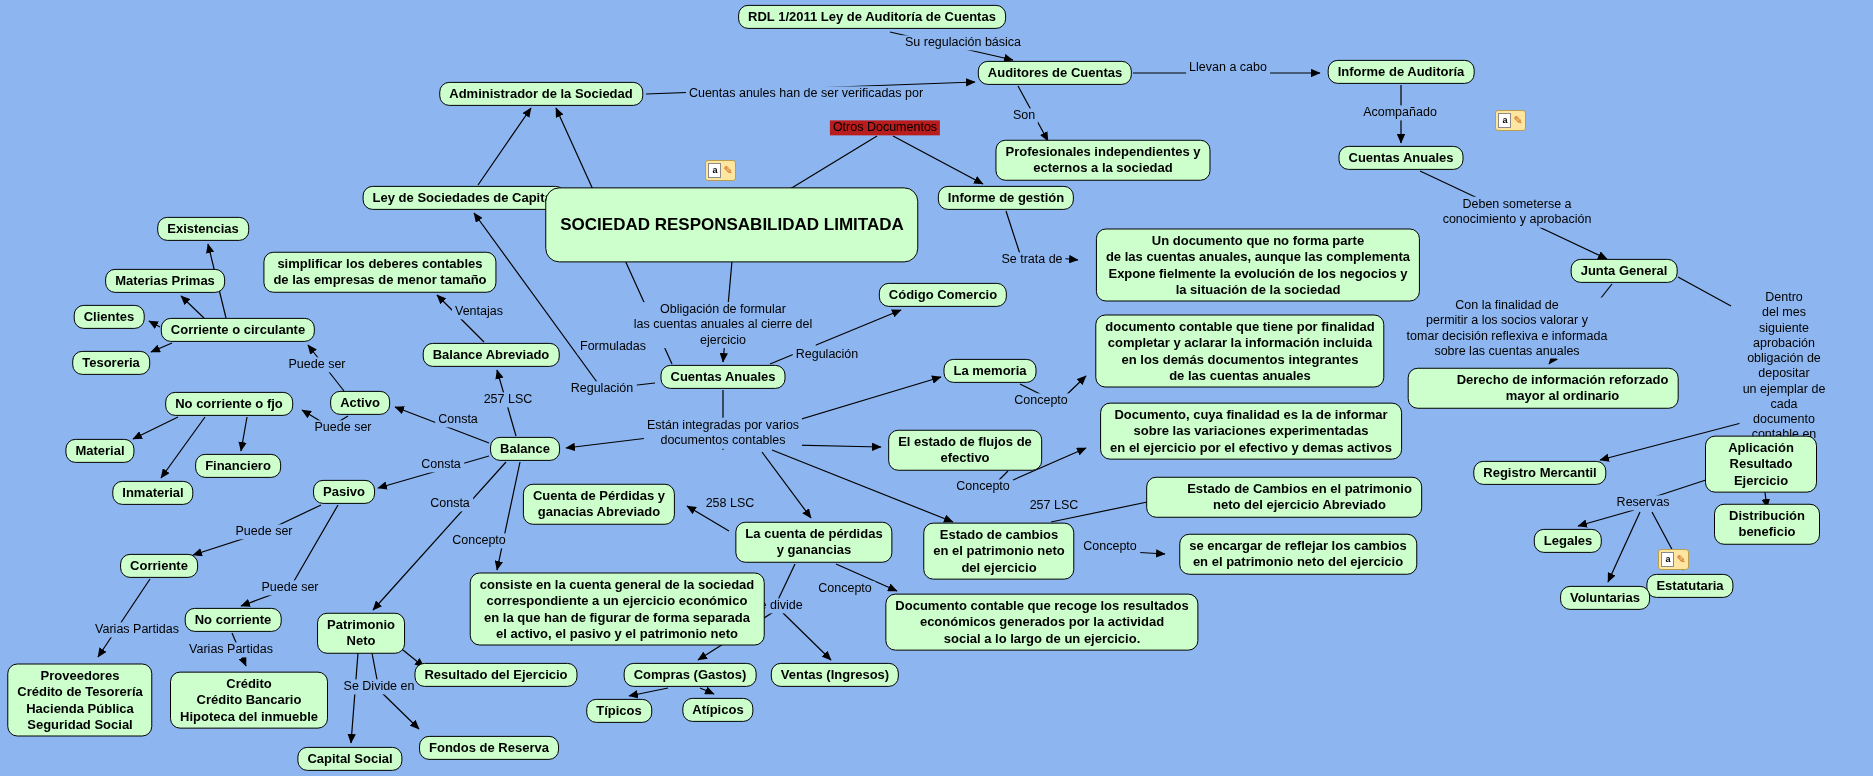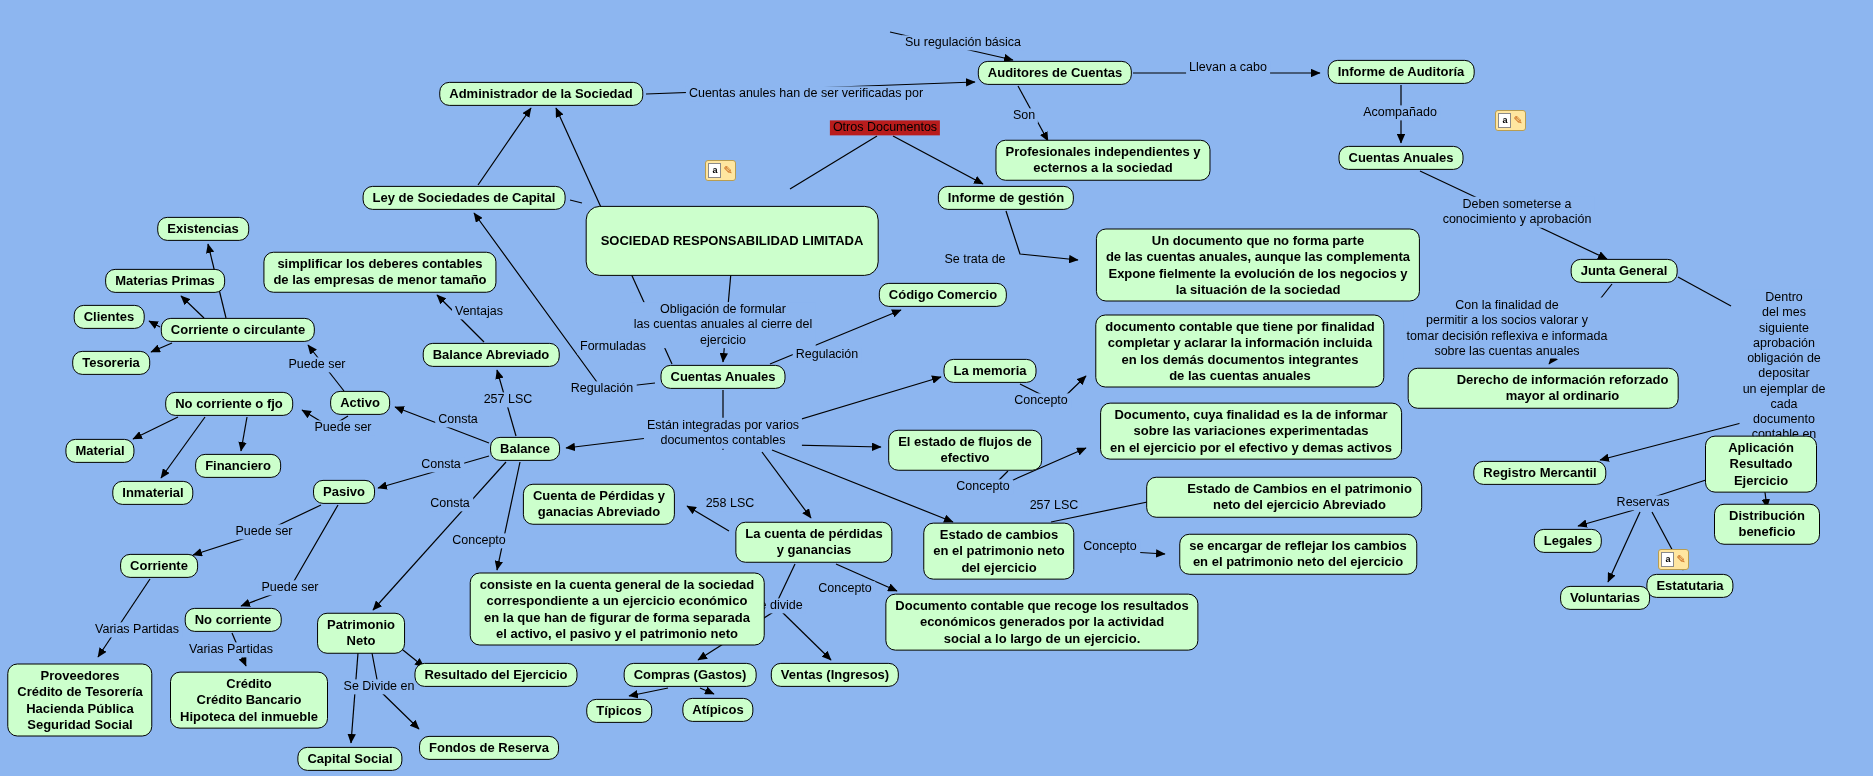--- a/index.html
+++ b/index.html
@@ -21,22 +21,21 @@
     line-height:1.25;
     color:#000;
     text-align:center;
     white-space:pre-line;
     z-index:2;
     box-sizing:border-box;
   }
   .node.big{
     padding:26px 14px;
     border-radius:14px;
-    font-size:13px;
-    margin-top:16px;
+    font-size:17px;
   }
   .link-label{
     position:absolute;
     transform:translate(-50%,-50%);
     font-size:12.5px;
     line-height:1.22;
     color:#000;
     text-align:center;
     white-space:pre-line;
     padding:0 3px;
@@ -143,21 +142,21 @@
       <polyline points="570,200 582,203" fill="none" stroke="#000000" stroke-width="1.2" stroke-linejoin="round"></polyline>
     </svg>
     <div class="link-label" style="left: 963px; top: 43px; background: rgb(141, 182, 240);">Su regulación básica</div>
     <div class="link-label" style="left: 806px; top: 94px; background: rgb(141, 182, 240);">Cuentas anules han de ser verificadas por</div>
     <div class="link-label" style="left: 1228px; top: 68px; background: rgb(141, 182, 240);">Llevan a cabo</div>
     <div class="link-label" style="left: 1024px; top: 116px; background: rgb(141, 182, 240);">Son</div>
     <div class="link-label" style="left: 885px; top: 128px; background: #b91c1c;">Otros Documentos</div>
     <div class="link-label" style="left: 1400px; top: 113px; background: rgb(141, 182, 240);">Acompañado</div>
     <div class="link-label" style="left: 1517px; top: 212px; background: rgb(141, 182, 240);">Deben someterse a
 conocimiento y aprobación</div>
-    <div class="link-label" style="left: 975px; top: 260px; background: rgb(141, 182, 240); text-align: right;">Se trata de</div>
+    <div class="link-label" style="left: 1032px; top: 260px; background: rgb(141, 182, 240); text-align: right;">Se trata de</div>
     <div class="link-label" style="left: 1507px; top: 328px; background: rgb(141, 182, 240);">Con la finalidad de
 permitir a los socios valorar y
 tomar decisión reflexiva e informada
 sobre las cuentas anuales</div>
     <div class="link-label" style="left: 1784px; top: 366px; background: rgb(141, 182, 240);">Dentro
 del mes siguiente
 aprobación
 obligación de depositar
 un ejemplar de cada
 documento contable en</div>
@@ -183,20 +182,21 @@
     <div class="link-label" style="left: 264px; top: 532px; background: rgb(141, 182, 240);">Puede ser</div>
     <div class="link-label" style="left: 479px; top: 541px; background: rgb(141, 182, 240);">Concepto</div>
     <div class="link-label" style="left: 1643px; top: 503px; background: rgb(141, 182, 240);">Reservas</div>
     <div class="link-label" style="left: 1110px; top: 547px; background: rgb(141, 182, 240);">Concepto</div>
     <div class="link-label" style="left: 290px; top: 588px; background: rgb(141, 182, 240);">Puede ser</div>
     <div class="link-label" style="left: 845px; top: 589px; background: rgb(141, 182, 240);">Concepto</div>
     <div class="link-label" style="left: 777px; top: 606px; background: rgb(141, 182, 240);">Se divide</div>
     <div class="link-label" style="left: 137px; top: 630px; background: rgb(141, 182, 240);">Varias Partidas</div>
     <div class="link-label" style="left: 231px; top: 650px; background: rgb(141, 182, 240);">Varias Partidas</div>
     <div class="link-label" style="left: 379px; top: 687px; background: rgb(141, 182, 240);">Se Divide en</div>
+    <div class="node" style="left: 872px; top: 17px;">RDL 1/2011 Ley de Auditoría de Cuentas</div>
     <div class="node" style="left: 541px; top: 94px;">Administrador de la Sociedad</div>
     <div class="node" style="left: 1055px; top: 73px;">Auditores de Cuentas</div>
     <div class="node" style="left: 1401px; top: 72px;">Informe de Auditoría</div>
     <div class="node" style="left: 1103px; top: 160px;">Profesionales independientes y
 ecternos a la sociedad</div>
     <div class="node" style="left: 1401px; top: 158px;">Cuentas Anuales</div>
     <div class="node" style="left: 464px; top: 198px;">Ley de Sociedades de Capital</div>
     <div class="node big" style="left: 732px; top: 225px;">SOCIEDAD RESPONSABILIDAD LIMITADA</div>
     <div class="node" style="left: 1006px; top: 198px;">Informe de gestión</div>
     <div class="node" style="left: 203px; top: 229px;">Existencias</div>

